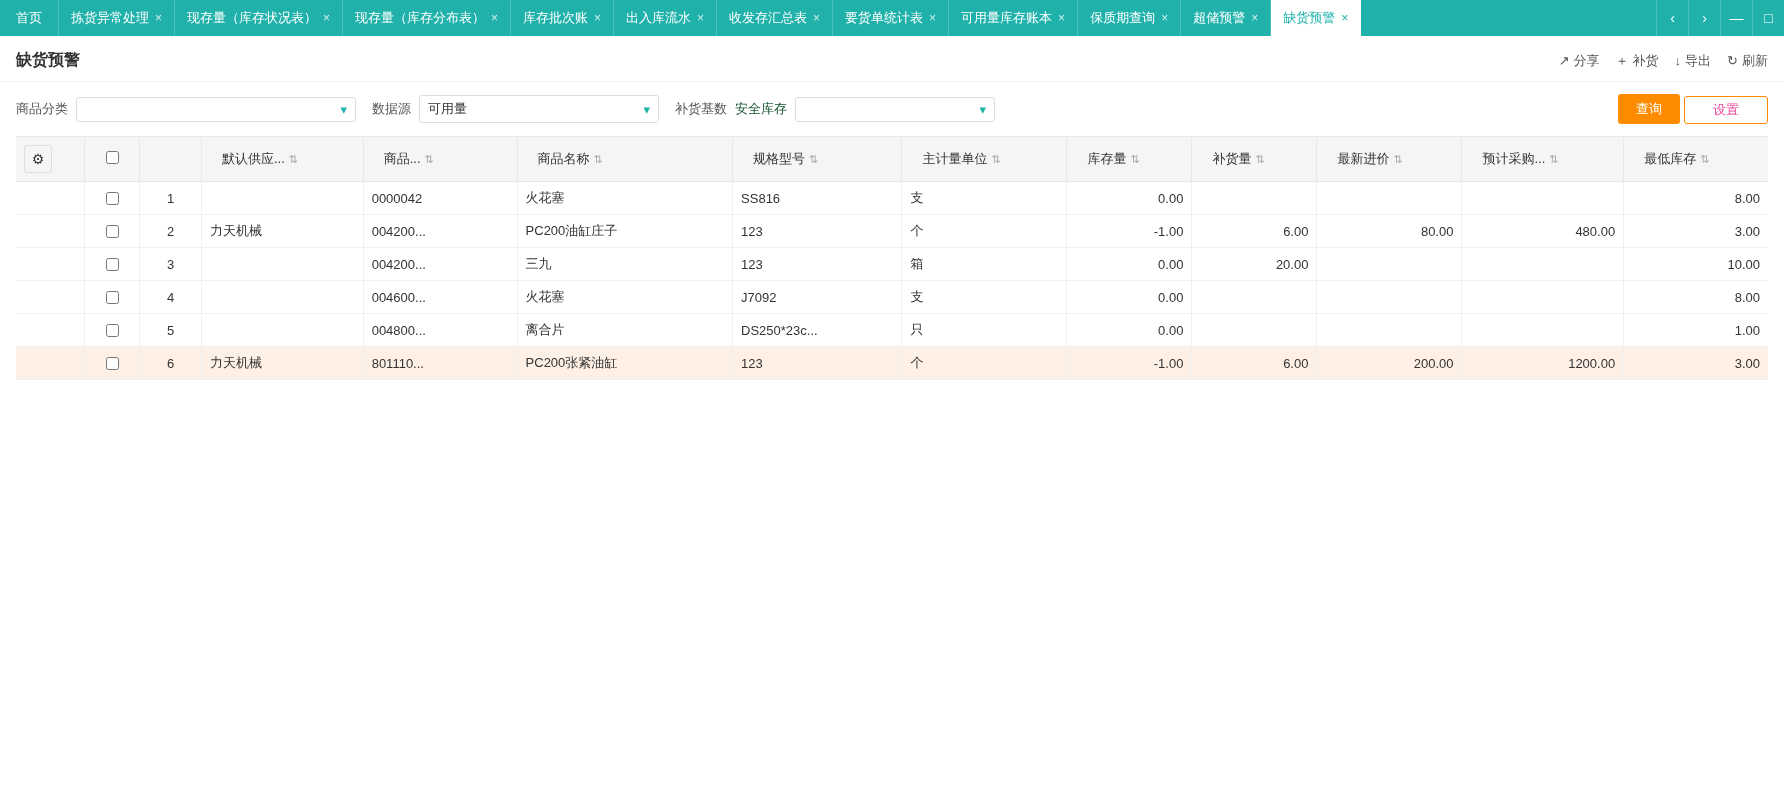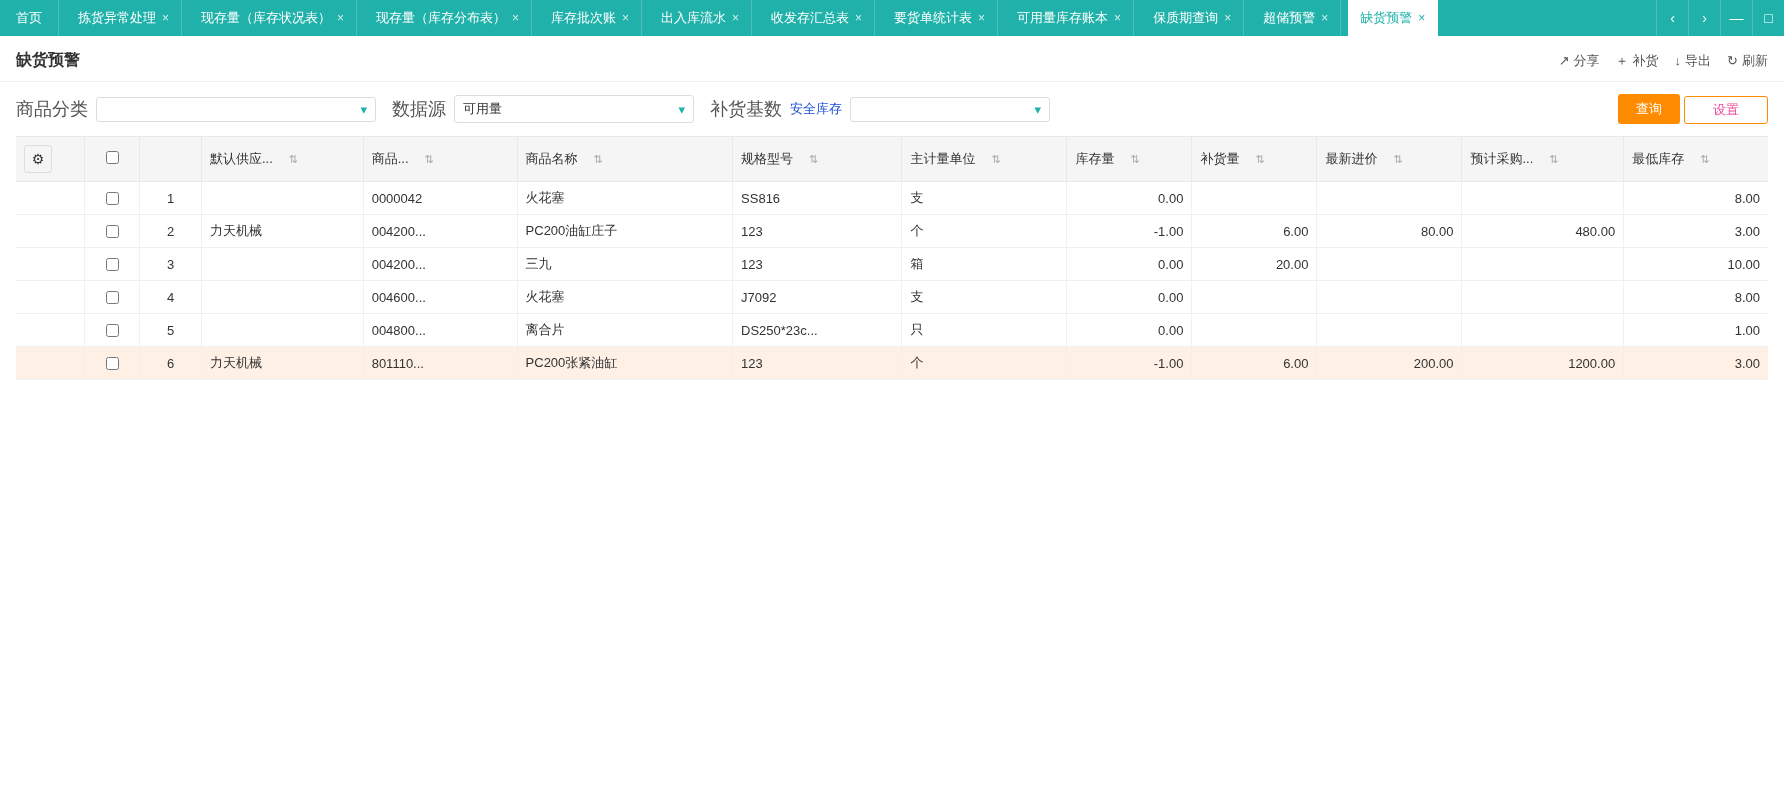--- a/index.html
+++ b/index.html
@@ -6,21 +6,20 @@
     body { font-family: 'Microsoft YaHei', Arial, sans-serif; font-size: 13px; background: #f5f5f5; color: #333; overflow-x: hidden; }
 
     
     .tab-bar {
       display: flex;
       align-items: center;
       background: #20b2aa;
       height: 36px;
       overflow: hidden;
       flex-shrink: 0;
-      gap: 7px;
     }
     .tab-item {
       display: flex;
       align-items: center;
       padding: 0 12px;
       height: 100%;
       color: #fff;
       font-size: 13px;
       cursor: pointer;
       white-space: nowrap;
@@ -110,41 +109,41 @@
       gap: 16px;
       background: #fff;
     }
     .filter-group {
       display: flex;
       align-items: center;
       gap: 8px;
     }
     .filter-label {
       color: #555;
-      font-size: 18px;
+      font-size: 13px;
       white-space: nowrap;
     }
     .filter-select {
       display: flex;
       align-items: center;
       border: 1px solid #ddd;
       border-radius: 3px;
       padding: 4px 8px;
       background: #fff;
       cursor: pointer;
       min-width: 180px;
       justify-content: space-between;
       font-size: 13px;
       color: #333;
       position: relative;
     }
     .filter-select-wide { min-width: 220px; }
     .filter-select .chevron { color: #20b2aa; margin-left: 8px; }
     .filter-value-label {
-      color: #1d4ed8;
+      color: #14532d;
       font-size: 13px;
     }
 
     .btn-query {
       background: #ff8c00;
       color: #fff;
       border: none;
       border-radius: 3px;
       padding: 6px 18px;
       font-size: 13px;
@@ -231,21 +230,22 @@
       border: 1px solid #ddd;
       border-radius: 3px;
       background: #f5f5f5;
       cursor: pointer;
       font-size: 14px;
     }
 
     .th-with-sort {
       display: flex;
       align-items: center;
-      gap: 14px;
+      gap: 2px;
+      margin-left: 12px;
     }
 
     .num-cell { text-align: right; }
   </style>
 </head>
 <body>
 
 <div class="tab-bar">
   <div class="tab-home">
     <span>首页</span>

